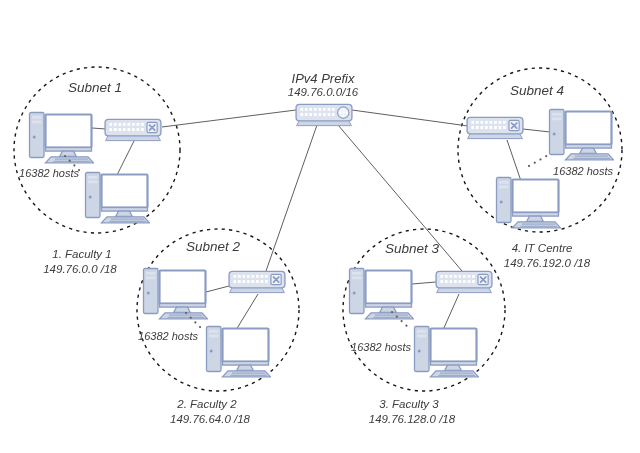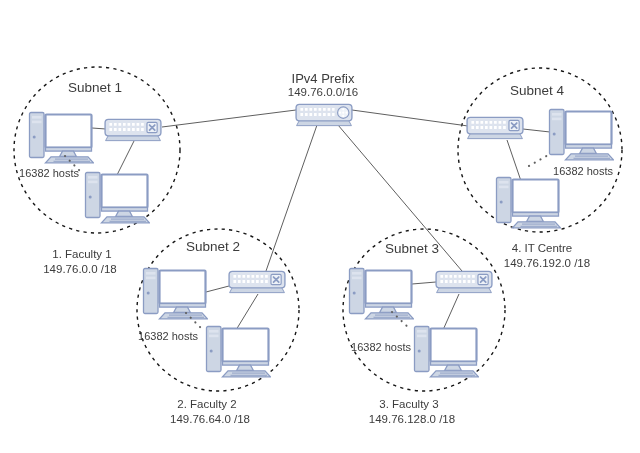--- a/index.html
+++ b/index.html
@@ -1,17 +1,17 @@
 <!DOCTYPE html>
 <html style="--device-fill: #cdd6e4; --device-body: #dde3ee; --device-border: #8b9cc3; --screen-fill: #ffffff; --port-fill: #ffffff; --connector: #5f5f5f; --boundary: #151515; --text: #3c3c3c; --background: #ffffff;"><head>
 <meta charset="utf-8">
 <style>
   html,body{margin:0;padding:0;background:var(--background,#fff);}
   .stage{width:640px;height:453px;background:var(--background,#fff);position:relative;overflow:hidden;
-         font-family:"Liberation Sans", sans-serif;}
+         font-family:"Liberation Sans", sans-serif;font-style:italic;}
   svg text{fill:var(--text,#3c3c3c);font-family:"Liberation Sans", sans-serif;text-anchor:middle;}
   .t-title{font-size:13.5px;}
   .t-pref{font-size:13px;}
   .t-cidr16{font-size:11.5px;}
   .t-host{font-size:11px;}
   .t-cap{font-size:11.5px;}
   .boundary{fill:none;stroke:var(--boundary,#151515);stroke-width:1.4;stroke-dasharray:3.2 4.2;}
   .wire{stroke:var(--connector,#5f5f5f);stroke-width:1;fill:none;}
   .dots{stroke:var(--connector,#5f5f5f);stroke-width:2.1;fill:none;stroke-linecap:round;stroke-dasharray:0.1 6.5;}
   .fillDev{fill:var(--device-fill,#cdd6e4);stroke:var(--device-border,#8b9cc3);stroke-width:1.3;}

